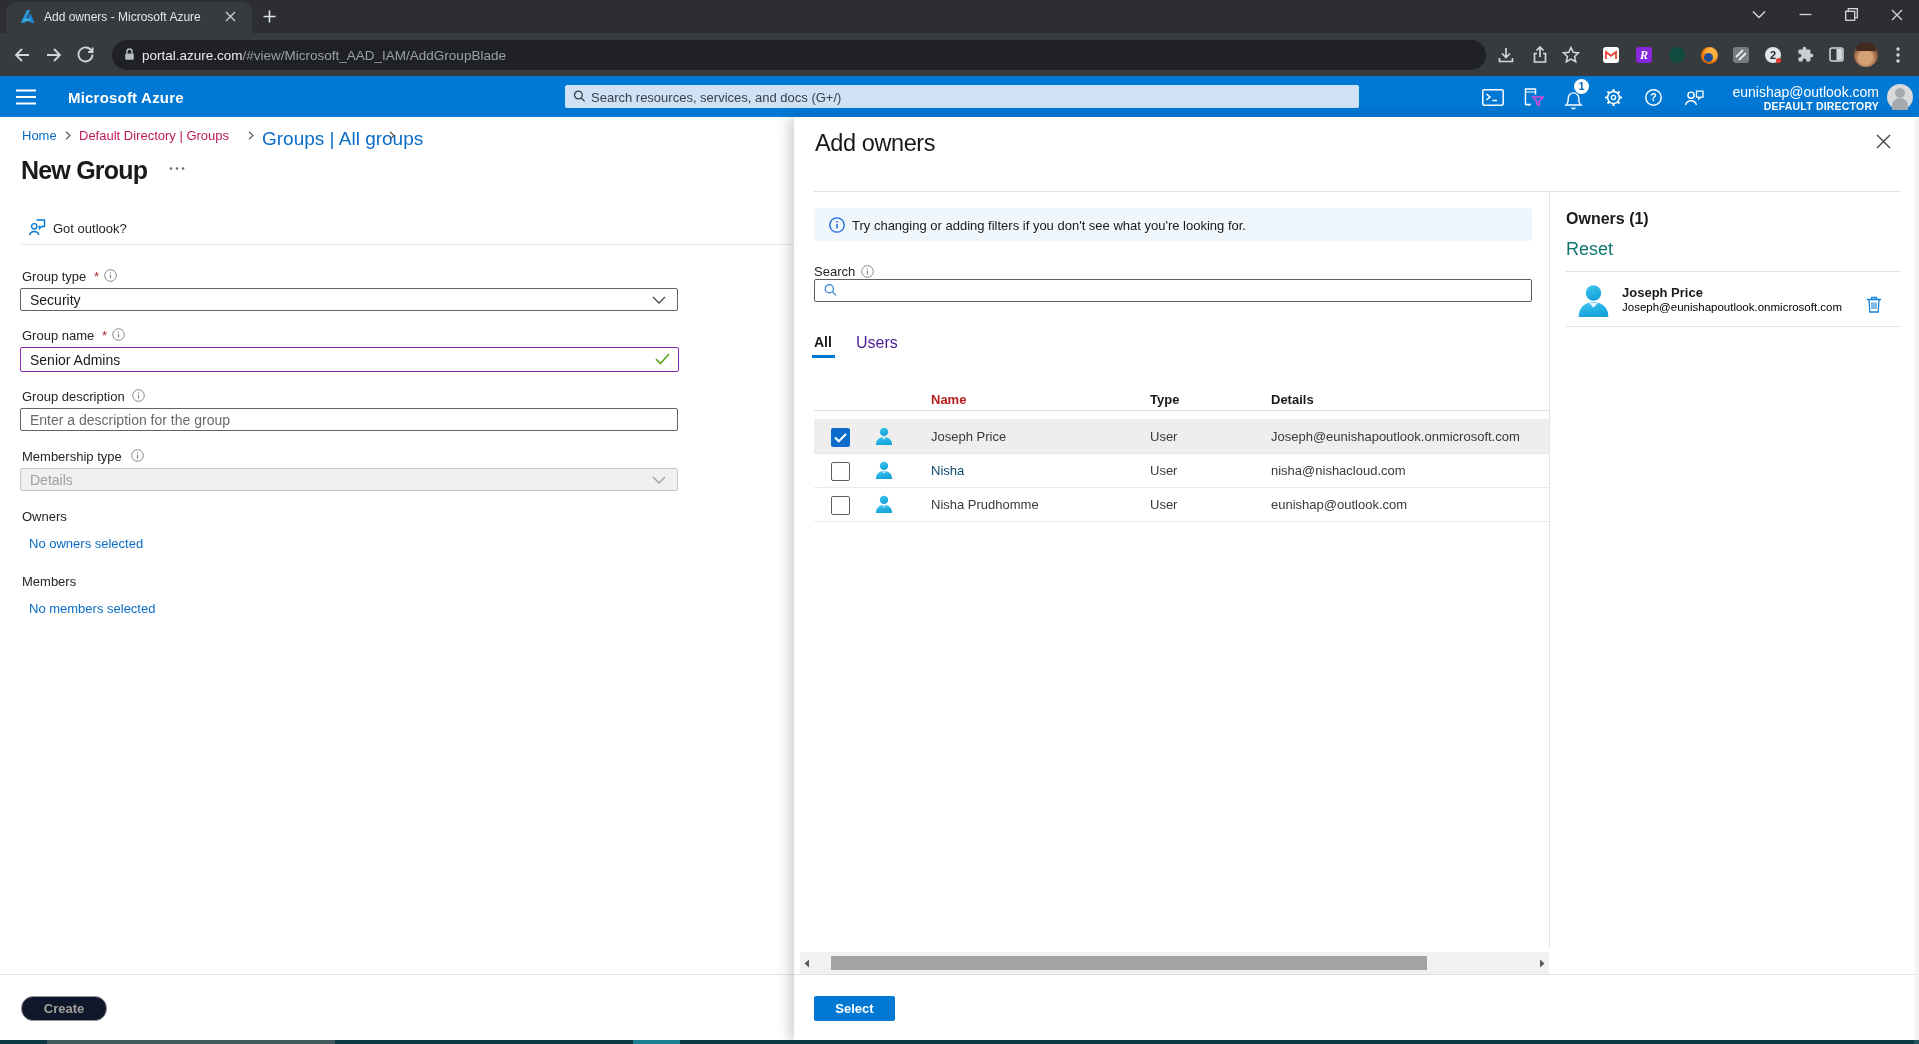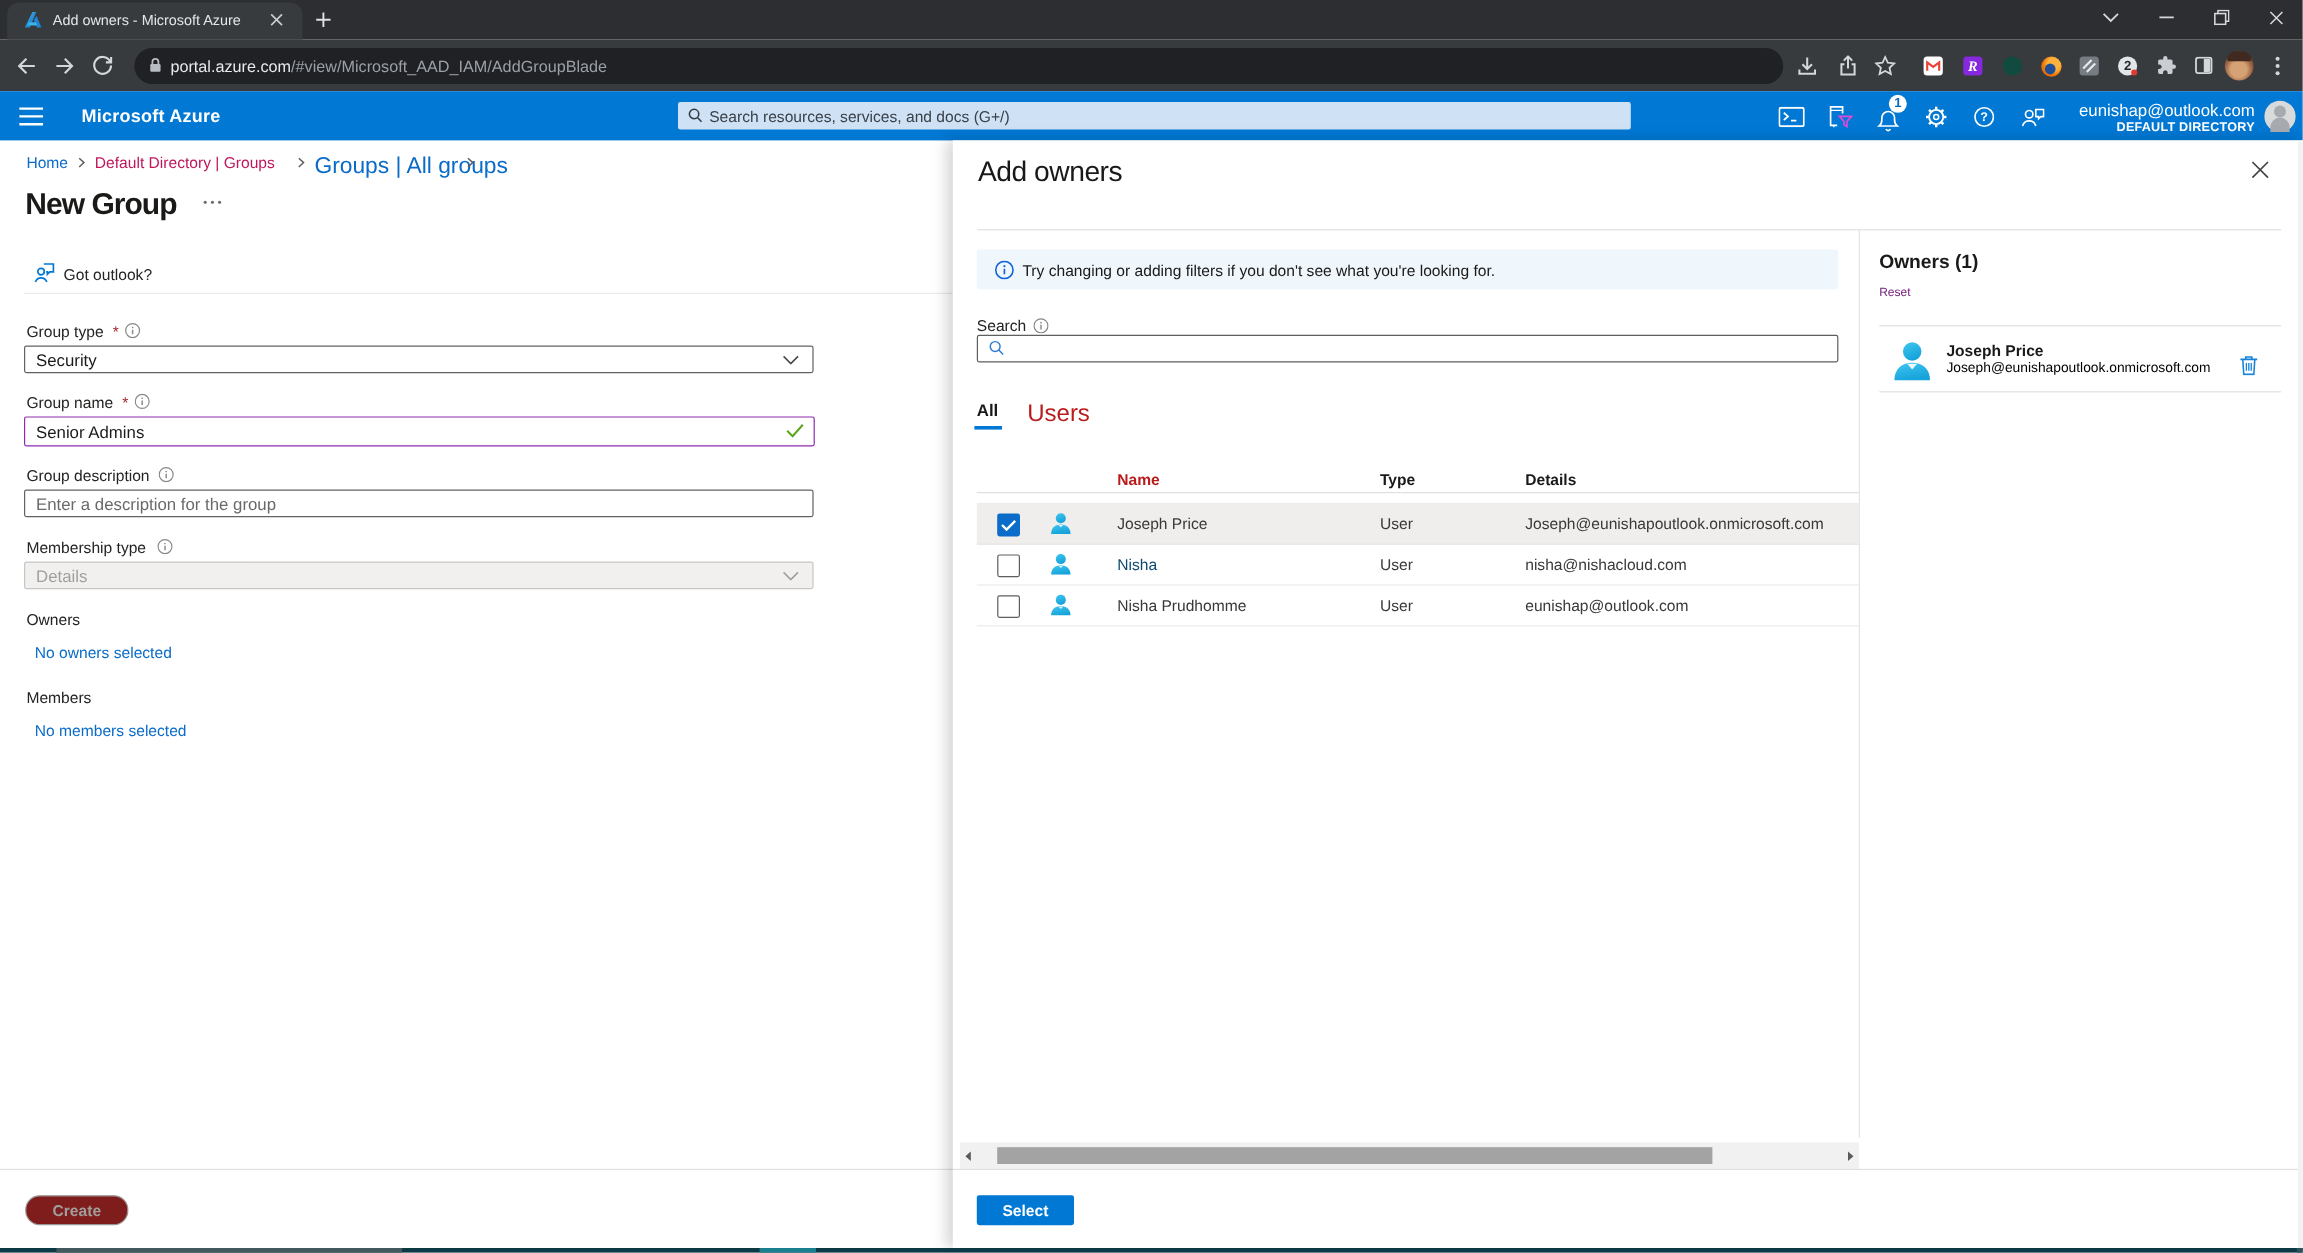--- a/index.html
+++ b/index.html
@@ -226,21 +226,21 @@
 <svg style="left:652px;top:476px" width="14" height="8" viewBox="0 0 14 8">
     <path d="M1 1 L7 7 L13 1" stroke="#a19f9d" stroke-width="1.3" fill="none"></path>
   </svg>
 
 <div class="lbl" style="left:22px;top:509px">Owners</div>
 <div class="link" style="left:29px;top:536px">No owners selected</div>
 <div class="lbl" style="left:22px;top:574px">Members</div>
 <div class="link" style="left:29px;top:601px">No members selected</div>
 
 <div class="abs" style="left:0;top:974px;width:1919px;height:1px;background:#e2e0de"></div>
-<div class="abs" style="left:21px;top:996px;width:86px;height:25px;background:#7f1d1d;border:1px solid #999795;border-radius:12px;color:#a09e9b;font-size:13px;font-weight:600;text-align:center;line-height:23px">Create</div>
+<div class="abs" style="left:21px;top:996px;width:86px;height:25px;background:#0f172a;border:1px solid #999795;border-radius:12px;color:#a09e9b;font-size:13px;font-weight:600;text-align:center;line-height:23px">Create</div>
 
 <div class="abs" style="left:794px;top:117px;width:1125px;height:923px;background:#fff;box-shadow:-5px 0 12px rgba(0,0,0,0.18)"></div>
 <div class="abs" style="left:815px;top:130px;font-size:23.5px;font-weight:400;color:#1a1918;letter-spacing:-0.4px">Add owners</div>
 <svg style="left:1876px;top:134px" width="15" height="15" viewBox="0 0 15 15">
     <path d="M1 1 L14 14 M14 1 L1 14" stroke="#454442" stroke-width="1.4"></path>
   </svg>
 <div class="abs" style="left:814px;top:191px;width:1087px;height:1px;background:#e4e2e0"></div>
 <div class="abs" style="left:1549px;top:191px;width:1px;height:757px;background:#e6e4e2"></div>
 
 <div class="abs" style="left:814px;top:208px;width:718px;height:33px;background:#eff6fc;border-radius:2px"></div>
@@ -257,21 +257,21 @@
     <path d="M6.5 5.7 V9.5" stroke="#8a8886" stroke-width="1.2"></path>
     <circle cx="6.5" cy="3.9" r="0.7" fill="#8a8886"></circle>
   </svg>
 <div class="abs" style="left:814px;top:279px;width:718px;height:23px;border:1px solid #605e5c;border-radius:2px;background:#fff"></div>
 <svg style="left:823px;top:283px" width="15" height="15" viewBox="0 0 15 15">
     <circle cx="6.3" cy="5.8" r="4.1" stroke="#2b7cd3" stroke-width="1.2" fill="none"></circle>
     <path d="M9.3 8.7 L13 12.4" stroke="#2b7cd3" stroke-width="1.2"></path>
   </svg>
 
 <div class="abs" style="left:814px;top:334px;font-size:14px;font-weight:600;color:#1b1a19">All</div>
-<div class="abs" style="left:856px;top:334px;font-size:20px;color:#b91c1c">Users</div>
+<div class="abs" style="left:856px;top:334px;font-size:16px;color:#4c1d95">Users</div>
 <div class="abs" style="left:812px;top:355px;width:23px;height:3px;background:#0078d4"></div>
 
 <div class="abs" style="left:931px;top:392px;font-size:13px;font-weight:600;color:#b91c1c">Name</div>
 <div class="abs" style="left:1150px;top:392px;font-size:13px;font-weight:600;color:#1b1a19">Type</div>
 <div class="abs" style="left:1271px;top:392px;font-size:13px;font-weight:600;color:#1b1a19">Details</div>
 <div class="abs" style="left:814px;top:410px;width:735px;height:1px;background:#e1dfdd"></div>
 
 <div class="abs" style="left:814px;top:419px;width:735px;height:35px;background:#efeeec"></div>
 <div class="abs" style="left:814px;top:453px;width:735px;height:1px;background:#e8e6e4"></div>
 <div class="abs" style="left:814px;top:487px;width:735px;height:1px;background:#edebe9"></div>
@@ -324,21 +324,21 @@
 <svg style="left:1538px;top:959px" width="8" height="9" viewBox="0 0 8 9">
     <path d="M2 0.5 L6.5 4.5 L2 8.5 Z" fill="#5a5a5a"></path>
   </svg>
 <div class="abs" style="left:831px;top:956px;width:596px;height:14px;background:#a3a3a3"></div>
 
 <div class="abs" style="left:794px;top:974px;width:1125px;height:1px;background:#e2e0de"></div>
 
 <div class="abs" style="left:814px;top:996px;width:81px;height:25px;background:#0078d4;border-radius:2px;color:#fff;font-size:13px;font-weight:600;text-align:center;line-height:25px">Select</div>
 
 <div class="abs" style="left:1566px;top:210px;font-size:16px;font-weight:600;color:#1b1a19">Owners (1)</div>
-<div class="abs" style="left:1566px;top:239px;font-size:10px;color:#701a75">Reset</div>
+<div class="abs" style="left:1566px;top:239px;font-size:18px;color:#0f766e">Reset</div>
 <div class="abs" style="left:1566px;top:271px;width:335px;height:1px;background:#e4e2e0"></div>
 <svg style="left:1577px;top:284px" width="33" height="33" viewBox="0 0 18 18">
     <circle cx="9" cy="4.9" r="4.2" fill="url(#pg1)"></circle>
     <path d="M0.9 18 C0.9 13.0 4.0 10.0 9 10.0 C14.0 10.0 17.1 13.0 17.1 18 Z" fill="url(#pg1)"></path>
     <path d="M9 13 L6.7 10.4 H11.3 Z" fill="#fff" opacity="0.9"></path>
   </svg>
 <div class="abs" style="left:1622px;top:285px;font-size:13px;font-weight:700;color:#1b1a19">Joseph Price</div>
 <div class="abs" style="left:1622px;top:301px;font-size:11.5px;color:#57555">Joseph@eunishapoutlook.onmicrosoft.com</div>
 <svg style="left:1866px;top:296px" width="16" height="17" viewBox="0 0 16 17">
     <path d="M1 3.5 H15 M5.5 3.5 V1.5 H10.5 V3.5 M3 3.5 L3.8 16 H12.2 L13 3.5" stroke="#1683da" stroke-width="1.3" fill="none"></path>

